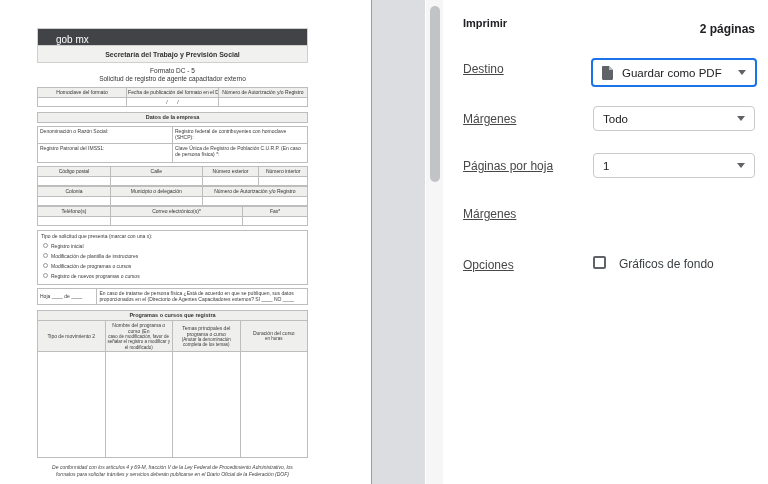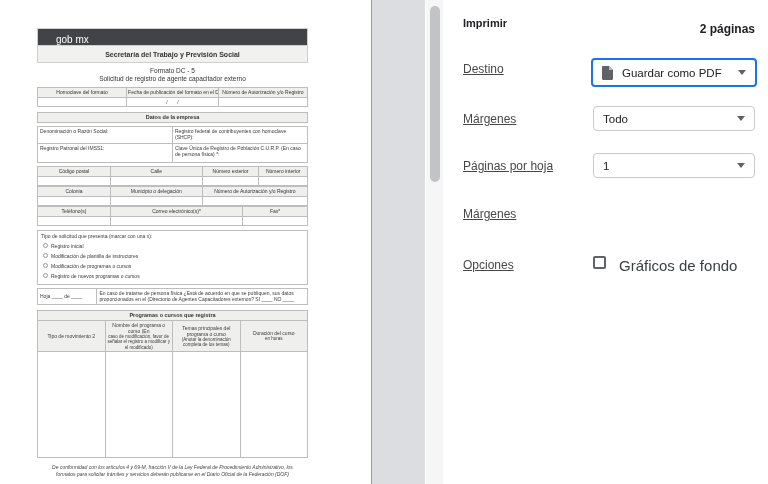--- a/index.html
+++ b/index.html
@@ -51,21 +51,21 @@
   .row-label { position:absolute; left:20px; font-size:12px; color:#474747;text-decoration:underline; }
   .select { position:absolute; left:150px; width:162px; height:25px; border:1px solid #c8cacd;
             border-radius:4px; display:flex; align-items:center; padding:0 9px;
             font-size:11.5px; color:#202124; background:#fff; cursor:pointer; }
   .select.focused { left:148px; width:166px; height:29px; border:2px solid #1a73e8; }
   .caret { margin-left:auto; width:0; height:0; border-left:4px solid transparent;
            border-right:4px solid transparent; border-top:5px solid #5f6368; }
   .pdficon { flex:none; margin-right:9px; display:inline-flex; }
   .checkbox { position:absolute; left:150px; top:256px; width:13px; height:13px;
               border:2px solid #5f6368; border-radius:2px; background:#fff; cursor:pointer; }
-  .cb-label { position:absolute; left:176px; top:257px; font-size:15px; color:#3c4043; cursor:pointer; }
+  .cb-label { position:absolute; left:176px; top:257px; font-size:12px; color:#3c4043; cursor:pointer; }
 </style>
 </head>
 <body>
 
 <div class="form">
   <div class="hdrbox">
     <div class="gobbar">gob mx</div>
     <div class="ministry">Secretaría del Trabajo y Previsión Social</div>
   </div>
 

